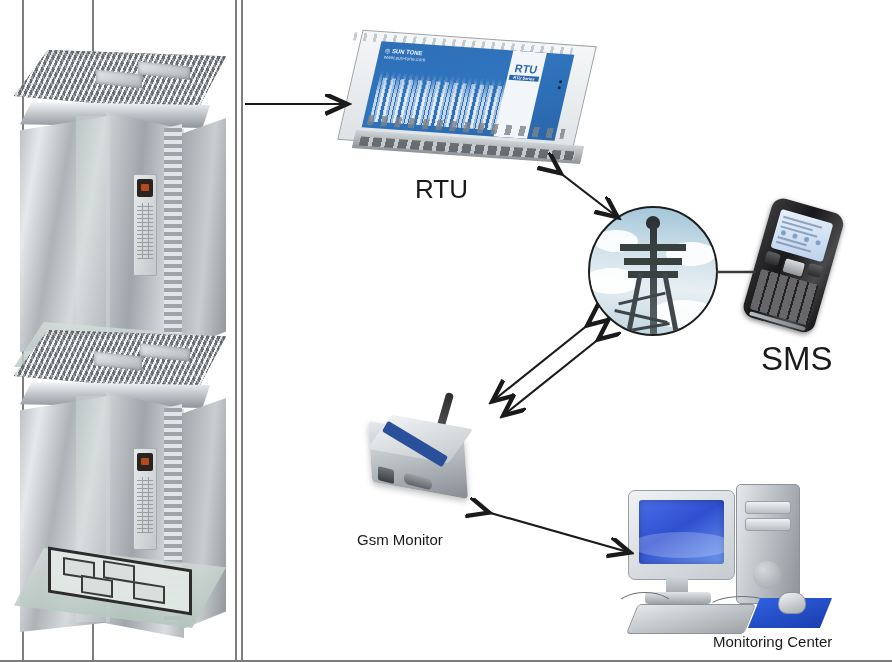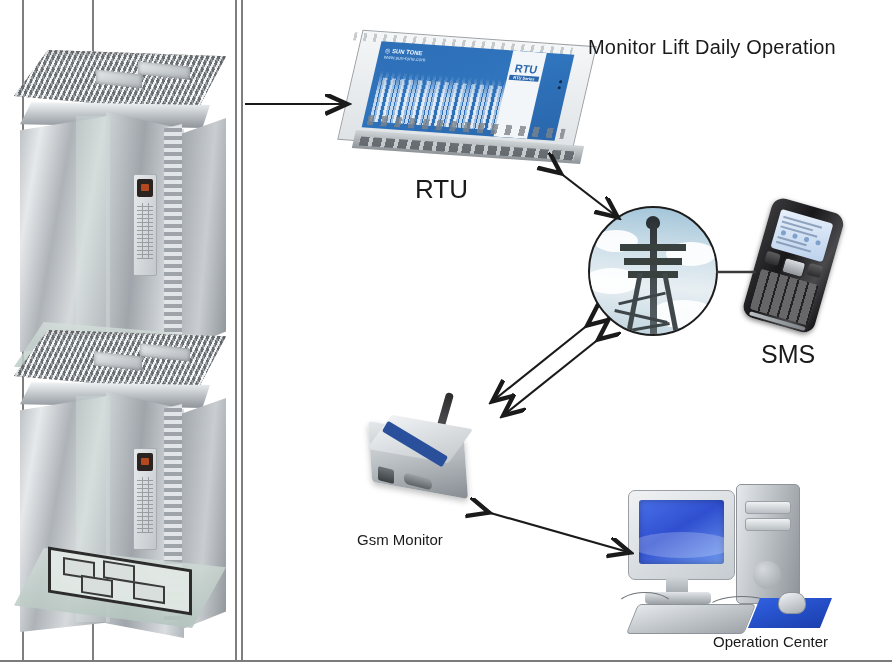--- a/index.html
+++ b/index.html
@@ -173,21 +173,21 @@
   .mousepad{position:absolute;left:136px;top:114px;width:72px;height:30px;
      background:linear-gradient(160deg,#2f5fe0,#1b3fae);transform:skewX(-22deg);}
   .mouse{position:absolute;left:160px;top:108px;width:26px;height:20px;
      border-radius:11px 11px 9px 9px;background:linear-gradient(160deg,#f2f4f6,#a8aeb3);border:1px solid #8d9398;}
   .cord{position:absolute;border:1.5px solid #6f757a;border-color:#6f757a transparent transparent transparent;border-radius:50%;}
 
   
   .label{position:absolute;color:#1a1a1a;white-space:nowrap;}
   #lbl-title{left:588px;top:36px;font-size:20px;letter-spacing:.2px;}
   #lbl-rtu{left:415px;top:174px;font-size:26px;}
-  #lbl-sms{left:761px;top:340px;font-size:25px;}
+  #lbl-sms{left:761px;top:340px;font-size:33px;}
   #lbl-gsm{left:357px;top:531px;font-size:15px;}
   #lbl-mc{left:713px;top:633px;font-size:15px;}
 
   svg.arrows{position:absolute;left:0;top:0;width:892px;height:662px;pointer-events:none;}
 </style>
 </head>
 <body>
 
 <div id="stage">
 
@@ -345,20 +345,19 @@
     <line x1="559" y1="172" x2="616" y2="216" stroke="#1a1a1a" stroke-width="2.2" marker-start="url(#ah2)" marker-end="url(#ah2)"></line>
 
     <line x1="589" y1="324" x2="494" y2="400" stroke="#1a1a1a" stroke-width="2.2" marker-start="url(#ah2)" marker-end="url(#ah2)"></line>
     <line x1="600" y1="338" x2="505" y2="414" stroke="#1a1a1a" stroke-width="2.2" marker-start="url(#ah2)" marker-end="url(#ah2)"></line>
 
     <line x1="716" y1="272" x2="756" y2="272" stroke="#3a3a3a" stroke-width="2.4"></line>
 
     <line x1="487" y1="512" x2="628" y2="552" stroke="#1a1a1a" stroke-width="2.2" marker-start="url(#ah2)" marker-end="url(#ah2)"></line>
   </svg>
 
-  <div class="label" id="lbl-title">Monitor Lift Daily Operation</div>
   <div class="label" id="lbl-rtu">RTU</div>
   <div class="label" id="lbl-sms">SMS</div>
   <div class="label" id="lbl-gsm">Gsm Monitor</div>
-  <div class="label" id="lbl-mc">Operation Center</div>
+  <div class="label" id="lbl-mc">Monitoring Center</div>
 
   <div class="bottom-border"></div>
 </div>
 
 </body></html>

